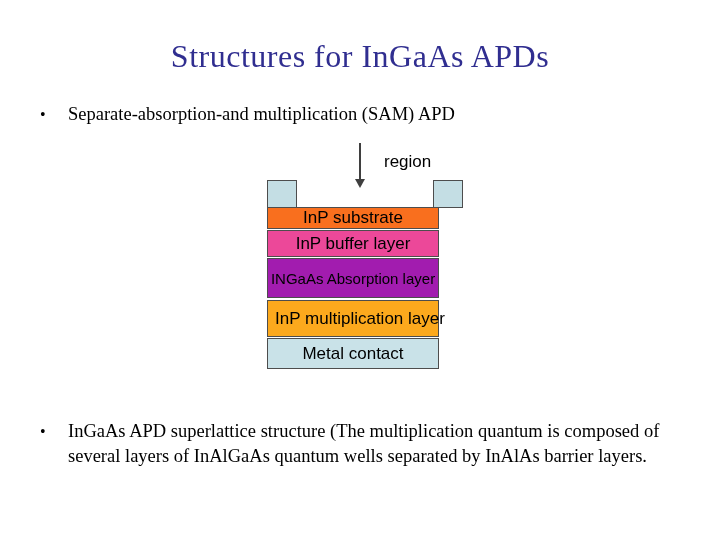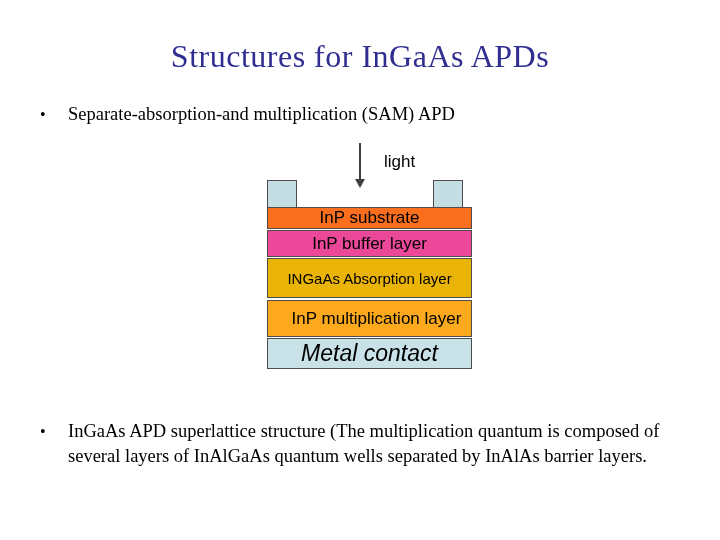--- a/index.html
+++ b/index.html
@@ -84,21 +84,21 @@
     width: 30px;
     height: 28px;
     border: 1px solid #4d4d4d;
     box-sizing: border-box;
   }
   .pad-left  { left: 267px; }
   .pad-right { left: 433px; }
   .layer {
     position: absolute;
     left: 267px;
-    width: 205px;
+    width: 172px;
     box-sizing: border-box;
     border: 1px solid #4d4d4d;
     display: flex;
     align-items: center;
     justify-content: center;
     font-family: "Liberation Sans", sans-serif;
     color: #000000;
     white-space: nowrap;
   }
 </style>
@@ -114,31 +114,31 @@
     <span class="bullet-text">Separate-absorption-and multiplication (SAM) APD</span>
   </div>
 
   <div>
 
     <div class="arrow">
       <div class="arrow-line"></div>
       <div class="arrow-head"></div>
     </div>
 
-    <span class="light-label">light</span>
+    <span class="light-label">region</span>
 
     <div class="pad pad-left" style="background-color: rgb(196, 222, 228);"></div>
     <div class="pad pad-right" style="background-color: rgb(196, 222, 228);"></div>
 
     <div id="layer-stack">
         <div class="layer" style="top: 207px; height: 22px; background-color: rgb(249, 111, 30); font-size: 17px; border-color: rgb(77, 77, 77);">InP substrate</div>
         <div class="layer" style="top: 230px; height: 27px; background-color: #ec4899; font-size: 17px; border-color: rgb(77, 77, 77);">InP buffer layer</div>
-        <div class="layer" style="top: 258px; height: 40px; background-color: #eab308; font-size: 15px; border-color: rgb(77, 77, 77);">INGaAs Absorption layer</div>
+        <div class="layer" style="top: 258px; height: 40px; background-color: #a21caf; font-size: 15px; border-color: rgb(77, 77, 77);">INGaAs Absorption layer</div>
         <div class="layer" style="top: 300px; height: 37px; background-color: rgb(252, 169, 29); font-size: 17px; border-color: rgb(77, 77, 77); padding-left: 14px;">InP multiplication layer</div>
-        <div class="layer" style="top: 338px; height: 31px; background-color: rgb(201, 226, 232); font-size: 23px; border-color: rgb(77, 77, 77); font-style: italic;">Metal contact</div>
+        <div class="layer" style="top: 338px; height: 31px; background-color: rgb(201, 226, 232); font-size: 17px; border-color: rgb(77, 77, 77);">Metal contact</div>
       </div>
 
   </div>
 
   <div class="bullet bullet-2">
     <span class="bullet-char">•</span>
     <span class="bullet-text">InGaAs APD superlattice structure (The multiplication quantum is composed of several layers of InAlGaAs quantum wells separated by InAlAs barrier layers.</span>
   </div>
 
 </div>

